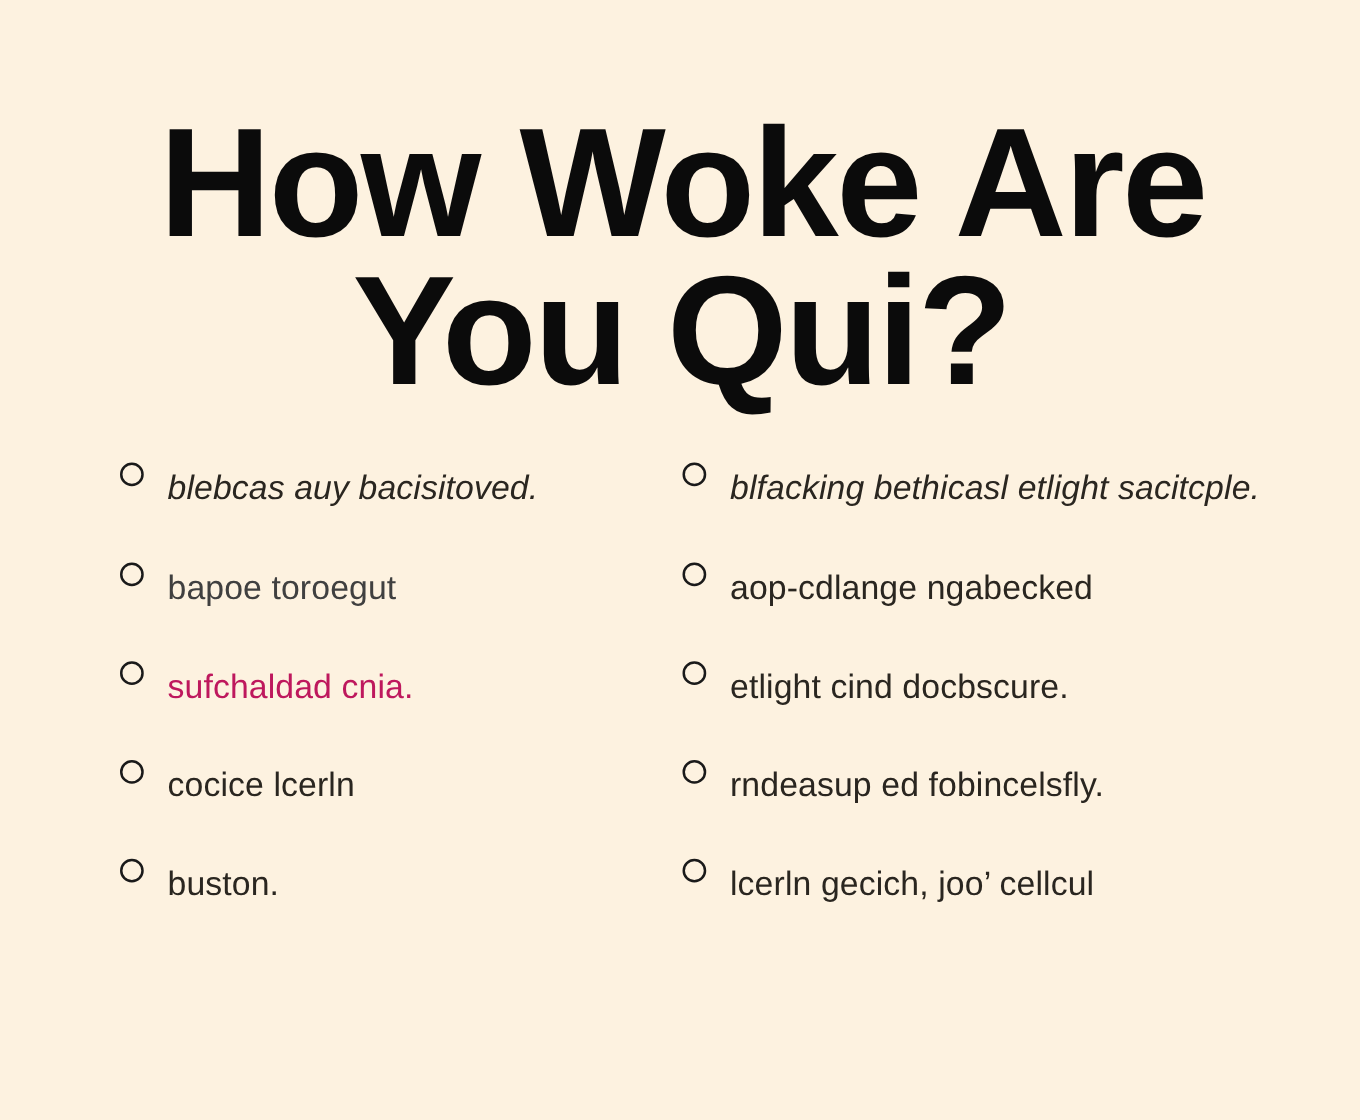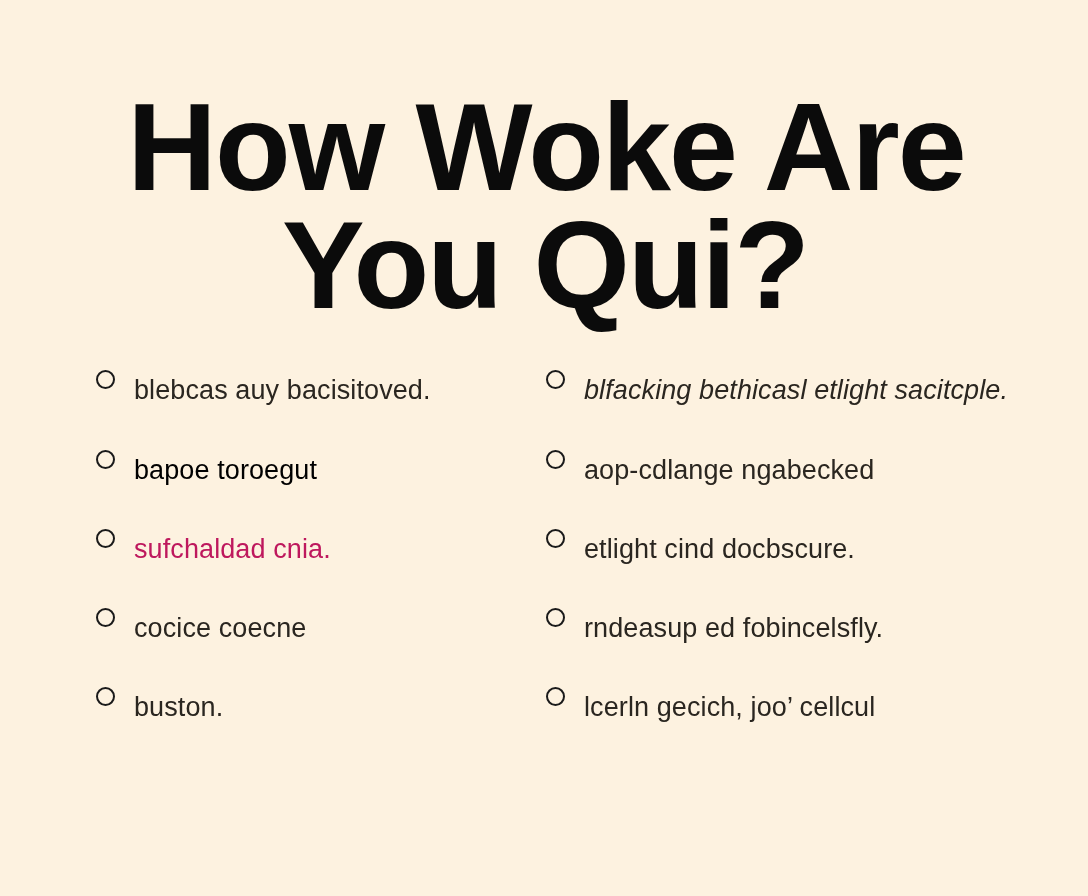--- a/index.html
+++ b/index.html
@@ -96,20 +96,21 @@
     font-size: 27px;
     line-height: 56px;
     color: #2A2620;
     letter-spacing: 0.1px;
   }
   #column-right .item-text {
     white-space: normal;
   }
   .wrap-2 {
     max-width: 400px;
+    font-style: italic;
   }
 </style>
 </head>
 <body style="background: rgb(253, 242, 224);">
 
 <div id="poster" style="background: rgb(253, 242, 224);">
 
   <div id="title-block">
     <span class="title-line" id="title-line-1" style="color: rgb(11, 11, 11);">How Woke Are</span>
     <span class="title-line" id="title-line-2" style="color: rgb(11, 11, 11);">You Qui?</span>
@@ -120,31 +121,31 @@
     <div class="column" id="column-left">
 
       <div class="list-item">
         <span class="bullet-icon" style="border-color: rgb(26, 26, 26);"></span>
         <span class="item-text wrap-2" style="color: rgb(42, 38, 32);">blebcas auy bacisitoved.</span>
       </div>
 
 
       <div class="list-item tight">
         <span class="bullet-icon" style="border-color: rgb(26, 26, 26);"></span>
-        <span class="item-text" style="color: #000000;">bapoe toroegut</span>
+        <span class="item-text" style="color: #404040;">bapoe toroegut</span>
       </div>
 
       <div class="list-item tight">
         <span class="bullet-icon" style="border-color: rgb(26, 26, 26);"></span>
         <span class="item-text" style="color: #be185d;">sufchaldad cnia.</span>
       </div>
 
       <div class="list-item tight">
         <span class="bullet-icon" style="border-color: rgb(26, 26, 26);"></span>
-        <span class="item-text" style="color: rgb(42, 38, 32);">cocice coecne</span>
+        <span class="item-text" style="color: rgb(42, 38, 32);">cocice lcerln</span>
       </div>
 
       <div class="list-item tight">
         <span class="bullet-icon" style="border-color: rgb(26, 26, 26);"></span>
         <span class="item-text" style="color: rgb(42, 38, 32);">buston.</span>
       </div>
 
     </div>
 
     <div class="column" id="column-right">

